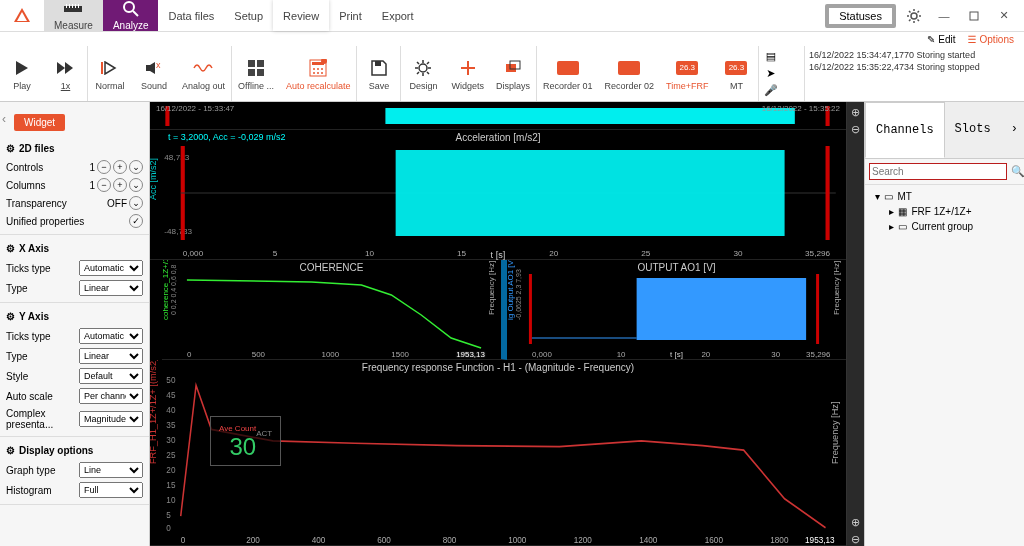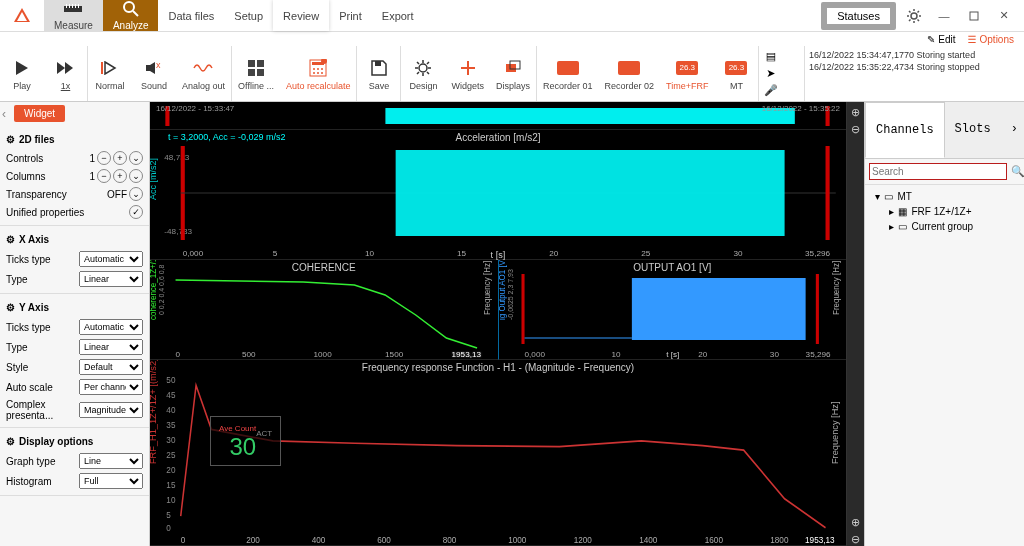--- a/index.html
+++ b/index.html
@@ -2,41 +2,41 @@
 <html><head>
 <meta charset="utf-8">
 <style>
   * { box-sizing: border-box; margin: 0; padding: 0; }
   html, body { width: 1024px; height: 546px; font-family: Arial, sans-serif; font-size: 11px; background: #f0f0f0; overflow: hidden; }
   .menubar { height: 32px; background: #fff; border-bottom: 1px solid #ddd; display: flex; align-items: stretch; }
   .logo { width: 44px; display: flex; align-items: center; justify-content: center; }
   .logo svg { width: 20px; height: 20px; }
   .menu-item { padding: 0 10px; display: flex; flex-direction: column; align-items: center; justify-content: center; cursor: pointer; font-size: 10px; gap: 2px; }
   .menu-item.measure { background: #ddd; color: #444; }
-  .menu-item.analyze { background: #a16207; color: #fff; }
+  .menu-item.analyze { background: #701a75; color: #fff; }
   .menu-item .mi-icon { width: 18px; height: 18px; display: flex; align-items: center; justify-content: center; }
   .menu-item-text { padding: 0 10px; display: flex; align-items: center; cursor: pointer; color: #444; }
   .menu-item-text.active { background: #fff; box-shadow: 0 0 4px rgba(0,0,0,.2); }
   .menu-right { margin-left: auto; display: flex; align-items: center; gap: 6px; padding: 0 8px; }
   .window-btn { width: 24px; height: 24px; display: flex; align-items: center; justify-content: center; cursor: pointer; color: #555; }
-  .status-btn { border: 6px solid #a3a3a3; padding: 2px 10px; border-radius: 2px; cursor: pointer; }
+  .status-btn { border: 4px solid #a3a3a3; padding: 2px 10px; border-radius: 2px; cursor: pointer; }
   .subbar { height: 14px; background: #fff; display: flex; justify-content: flex-end; gap: 12px; padding: 0 10px; align-items: center; font-size: 10px; }
   .subbar span { cursor: pointer; display: flex; align-items: center; gap: 3px; }
   .toolbar { height: 56px; background: #fff; border-bottom: 1px solid #ccc; display: flex; align-items: stretch; }
   .tool-btn { min-width: 44px; padding: 4px 6px; display: flex; flex-direction: column; align-items: center; justify-content: center; gap: 2px; font-size: 9px; color: #444; cursor: pointer; position: relative; }
   .tool-btn .tb-icon { width: 22px; height: 22px; display: flex; align-items: center; justify-content: center; }
   .tool-btn.accent { color: #e8532d; }
   .tool-btn.sep { border-right: 1px solid #ddd; }
   .rec-bar { width: 26px; height: 14px; background: #e8532d; border-radius: 2px; }
   .badge { width: 22px; height: 14px; background: #e8532d; color: #fff; font-size: 8px; display: flex; align-items: center; justify-content: center; border-radius: 2px; }
   .logpanel { margin-left: auto; width: 220px; border-left: 1px solid #ddd; padding: 4px; font-size: 9px; color: #333; display: flex; flex-direction: column; gap: 2px; }
   .log-icons { width: 24px; border-left: 1px solid #ddd; display: flex; flex-direction: column; align-items: center; gap: 4px; padding: 4px 0; }
   .main { display: flex; height: calc(100% - 32px - 14px - 56px); }
   .sidebar { width: 150px; background: #f6f6f6; border-right: 1px solid #ccc; overflow-y: auto; }
-  .widget-tab { background: #e8532d; color: #fff; padding: 3px 10px; font-size: 10px; display: inline-block; margin: 1px 0 2px 4px; border-radius: 2px; }
+  .widget-tab { background: #e8532d; color: #fff; padding: 3px 10px; font-size: 10px; display: inline-block; margin: 10px 0 2px 4px; border-radius: 2px; }
   .side-section { border-bottom: 1px solid #ddd; padding: 4px 6px; }
   .side-head { font-weight: bold; font-size: 10px; padding: 4px 0; display: flex; align-items: center; gap: 4px; }
   .prop-row { display: flex; align-items: center; justify-content: space-between; padding: 2px 0; font-size: 10px; }
   .prop-row select { width: 64px; font-size: 9px; height: 16px; }
   .prop-val { display: flex; align-items: center; gap: 2px; }
   .circ { width: 14px; height: 14px; border: 1px solid #888; border-radius: 50%; display: inline-flex; align-items: center; justify-content: center; font-size: 9px; cursor: pointer; }
   .canvas-area { flex: 1; background: #000; display: flex; flex-direction: column; position: relative; }
   .chart-strip { border-bottom: 1px solid #222; position: relative; }
   .chart-strip .title { position: absolute; top: 2px; color: #ccc; font-size: 10px; width: 100%; text-align: center; }
   .chart-strip .cursor-info { position: absolute; top: 2px; left: 6px; color: #0ff; font-size: 9px; padding-left: 12px; }
@@ -398,21 +398,21 @@
             <text x="390" y="126">20</text>
             <text x="480" y="126">25</text>
             <text x="570" y="126">30</text>
             <text x="640" y="126">35,296</text>
         </g>
         <text x="340" y="128" fill="#ccc" font-size="9" text-anchor="middle">t [s]</text>
       </svg>
     </div>
 
     <div class="chart-row">
-      <div class="chart-strip" style="height:100px;flex:1;border-right:1px solid #0369a1;">
+      <div class="chart-strip" style="height:100px;flex:1;border-right:6px solid #0369a1;margin-left:12px;">
         <div class="title">COHERENCE</div>
         <svg width="100%" height="100" viewBox="0 0 340 100" preserveAspectRatio="none">
           <text x="6" y="60" fill="#3e3" font-size="8" transform="rotate(-90 6 60)">coherence_1Z+/1Z+</text>
           <text x="14" y="55" fill="#888" font-size="7" transform="rotate(-90 14 55)">0 0,2 0,4 0,6 0,8</text>
           <path d="M25 20 L150 22 L200 25 L230 35 L260 55 L290 78 L320 88" fill="none" stroke="#3e3" stroke-width="1.5"></path>
           <g fill="#aaa" font-size="8">
             <text x="25" y="97">0</text>
               <text x="90" y="97">500</text>
               <text x="160" y="97">1000</text>
               <text x="230" y="97">1500</text>

